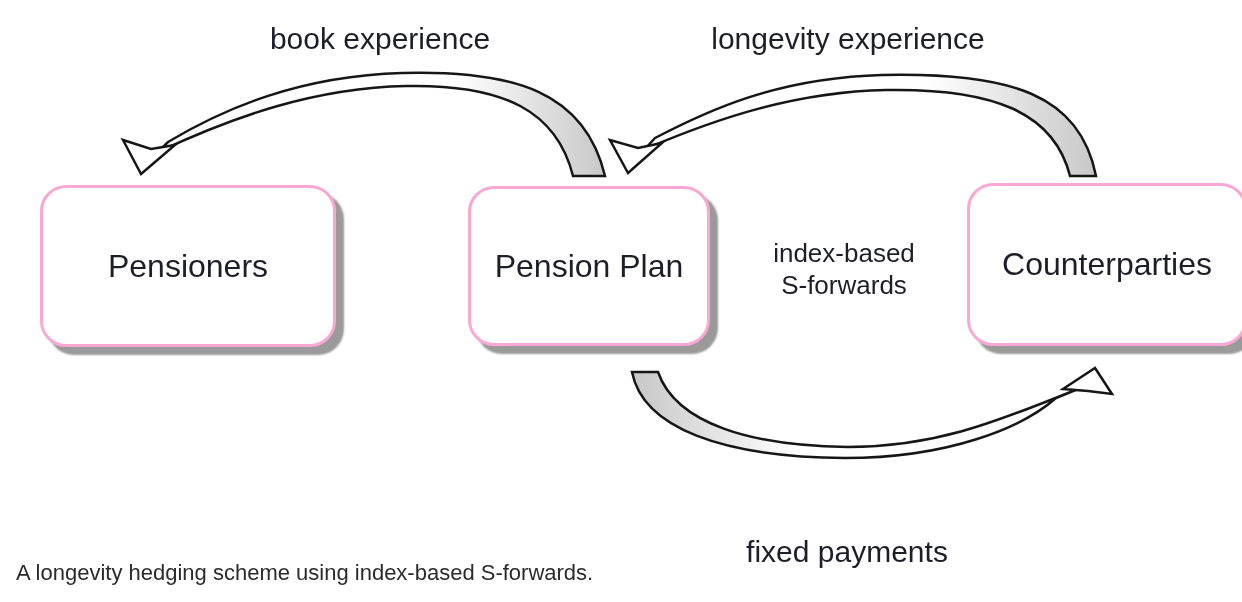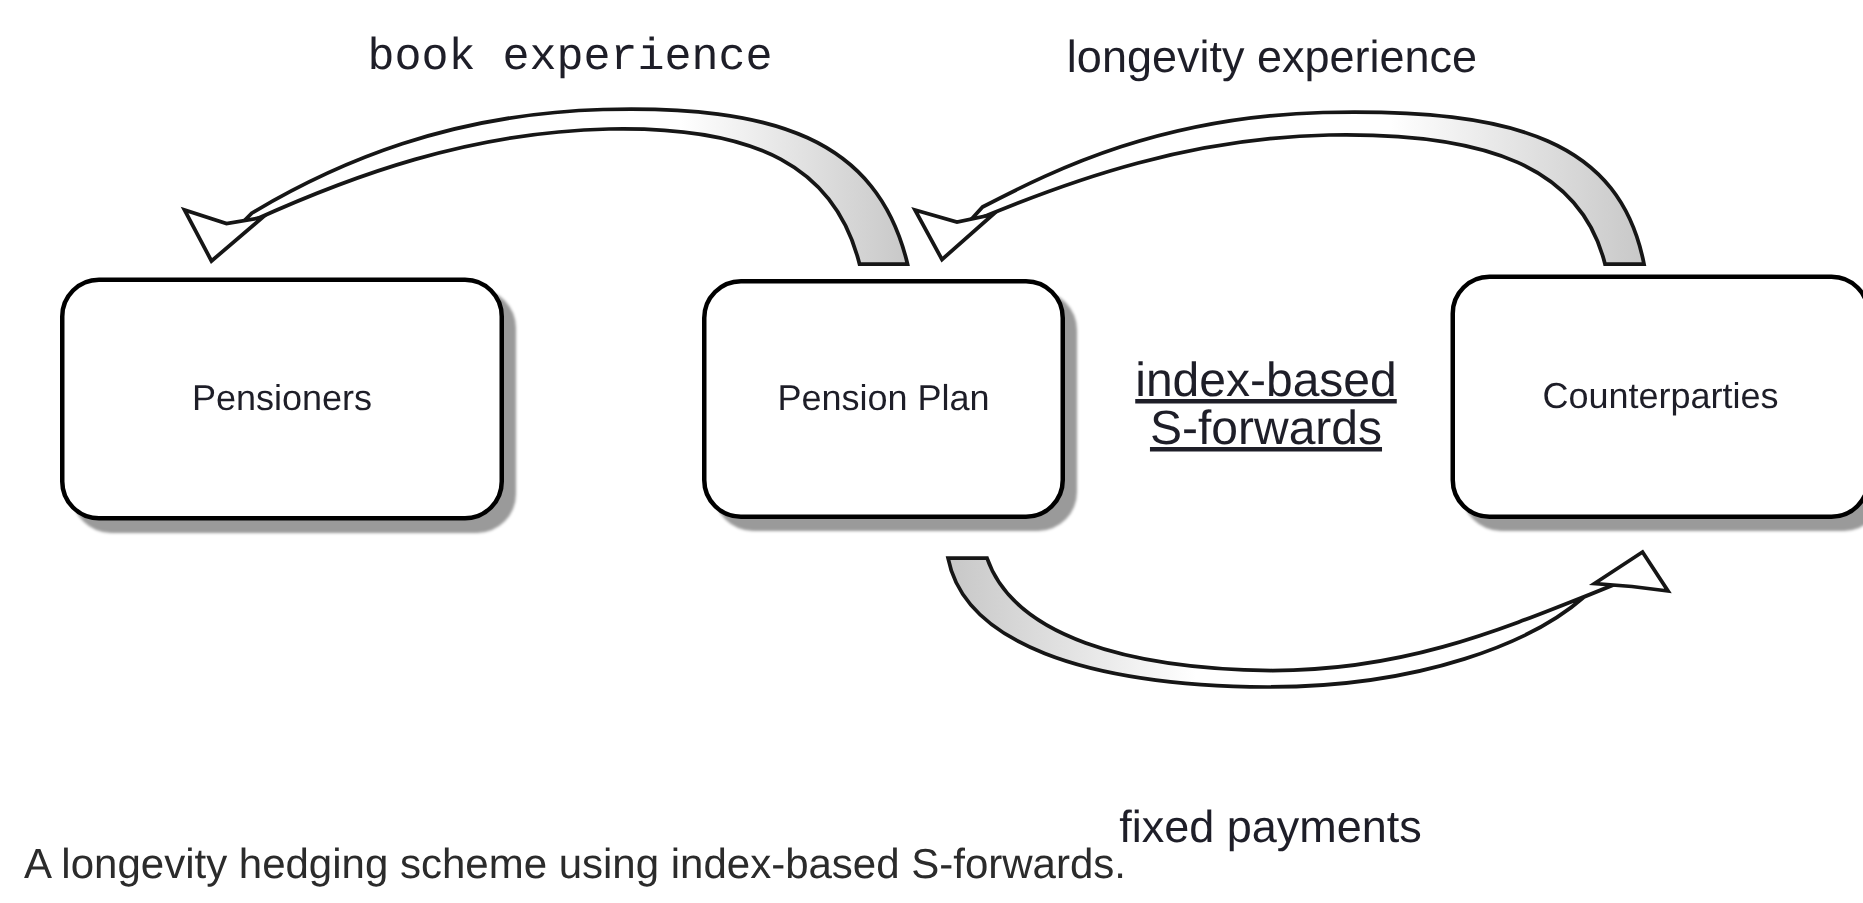--- a/index.html
+++ b/index.html
@@ -18,60 +18,59 @@
   .arrow-layer {
     position: absolute;
     left: 0; top: 0;
     width: 1242px;
     height: 602px;
     pointer-events: none;
   }
   .node {
     position: absolute;
     background: #ffffff;
-    border: 3px solid #000000;
+    border: 3px solid #f9a8d4;
     border-radius: 26px;
     box-shadow: 8px 8px 2px #9a9a9a;
     display: flex;
     align-items: center;
     justify-content: center;
-    font-size: 24px;
+    font-size: 32px;
     color: #1e1e28;
     box-sizing: border-box;
   }
   .node-pensioners     { left: 40px;  top: 185px; width: 296px; height: 162px; }
   .node-pension-plan   { left: 468px; top: 186px; width: 242px; height: 160px; }
   .node-counterparties { left: 919px; top: 183px; width: 280px; height: 163px; margin-left: 48px; }
 
   .edge-label {
     position: absolute;
     transform: translateX(-50%);
     font-size: 30px;
     color: #1e1e28;
     white-space: nowrap;
   }
-  .label-book      { left: 380px; top: 22px; font-family: Liberation Mono, monospace; }
+  .label-book      { left: 380px; top: 22px; }
   .label-reference { left: 848px; top: 22px; }
   .label-fixed     { left: 847px; top: 487px; margin-top: 48px; }
 
   .link-label {
     position: absolute;
     left: 844px; top: 237px;
     transform: translateX(-50%);
-    font-size: 32px;
+    font-size: 26px;
     line-height: 32px;
     color: #1e1e28;
     text-align: center;
     white-space: nowrap;
-    text-decoration: underline;
   }
   .caption {
     position: absolute;
     left: 16px; top: 560px;
-    font-size: 28px;
+    font-size: 22px;
     color: #2b2b2b;
     white-space: nowrap;
   }
 </style>
 </head>
 <body>
 
 <div class="stage">
 
   <svg class="arrow-layer" viewBox="0 0 1242 602">

